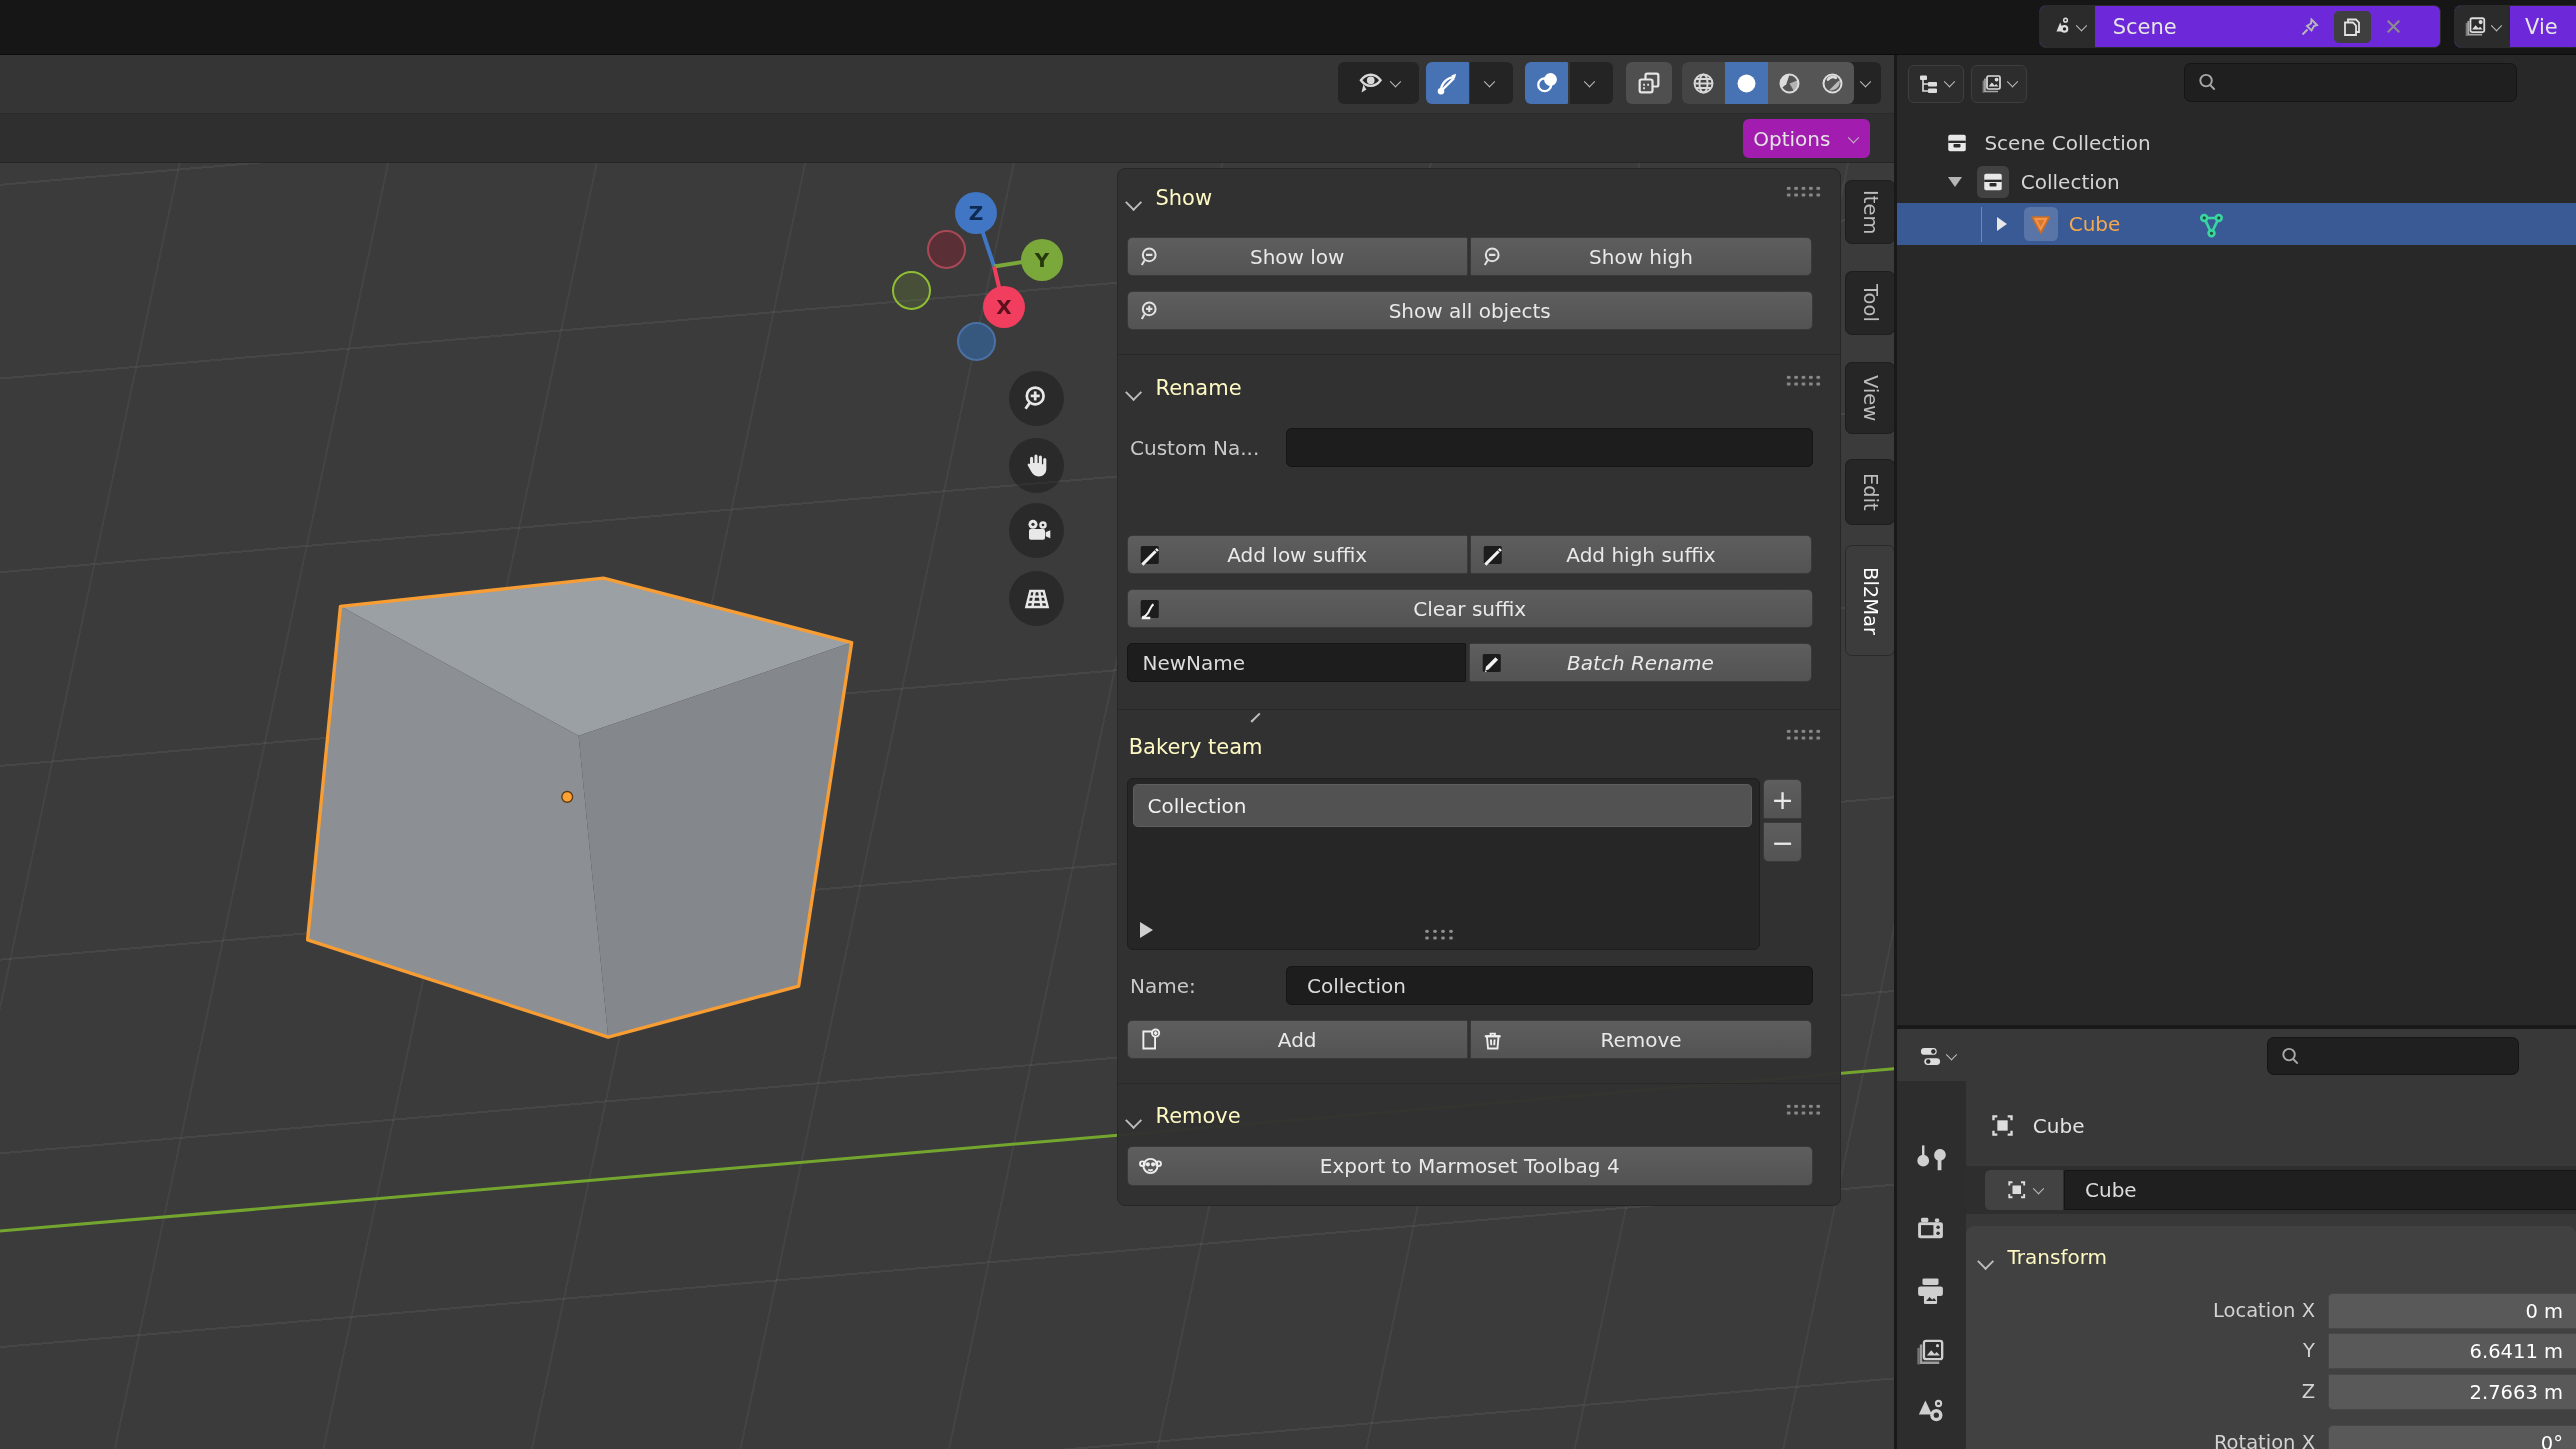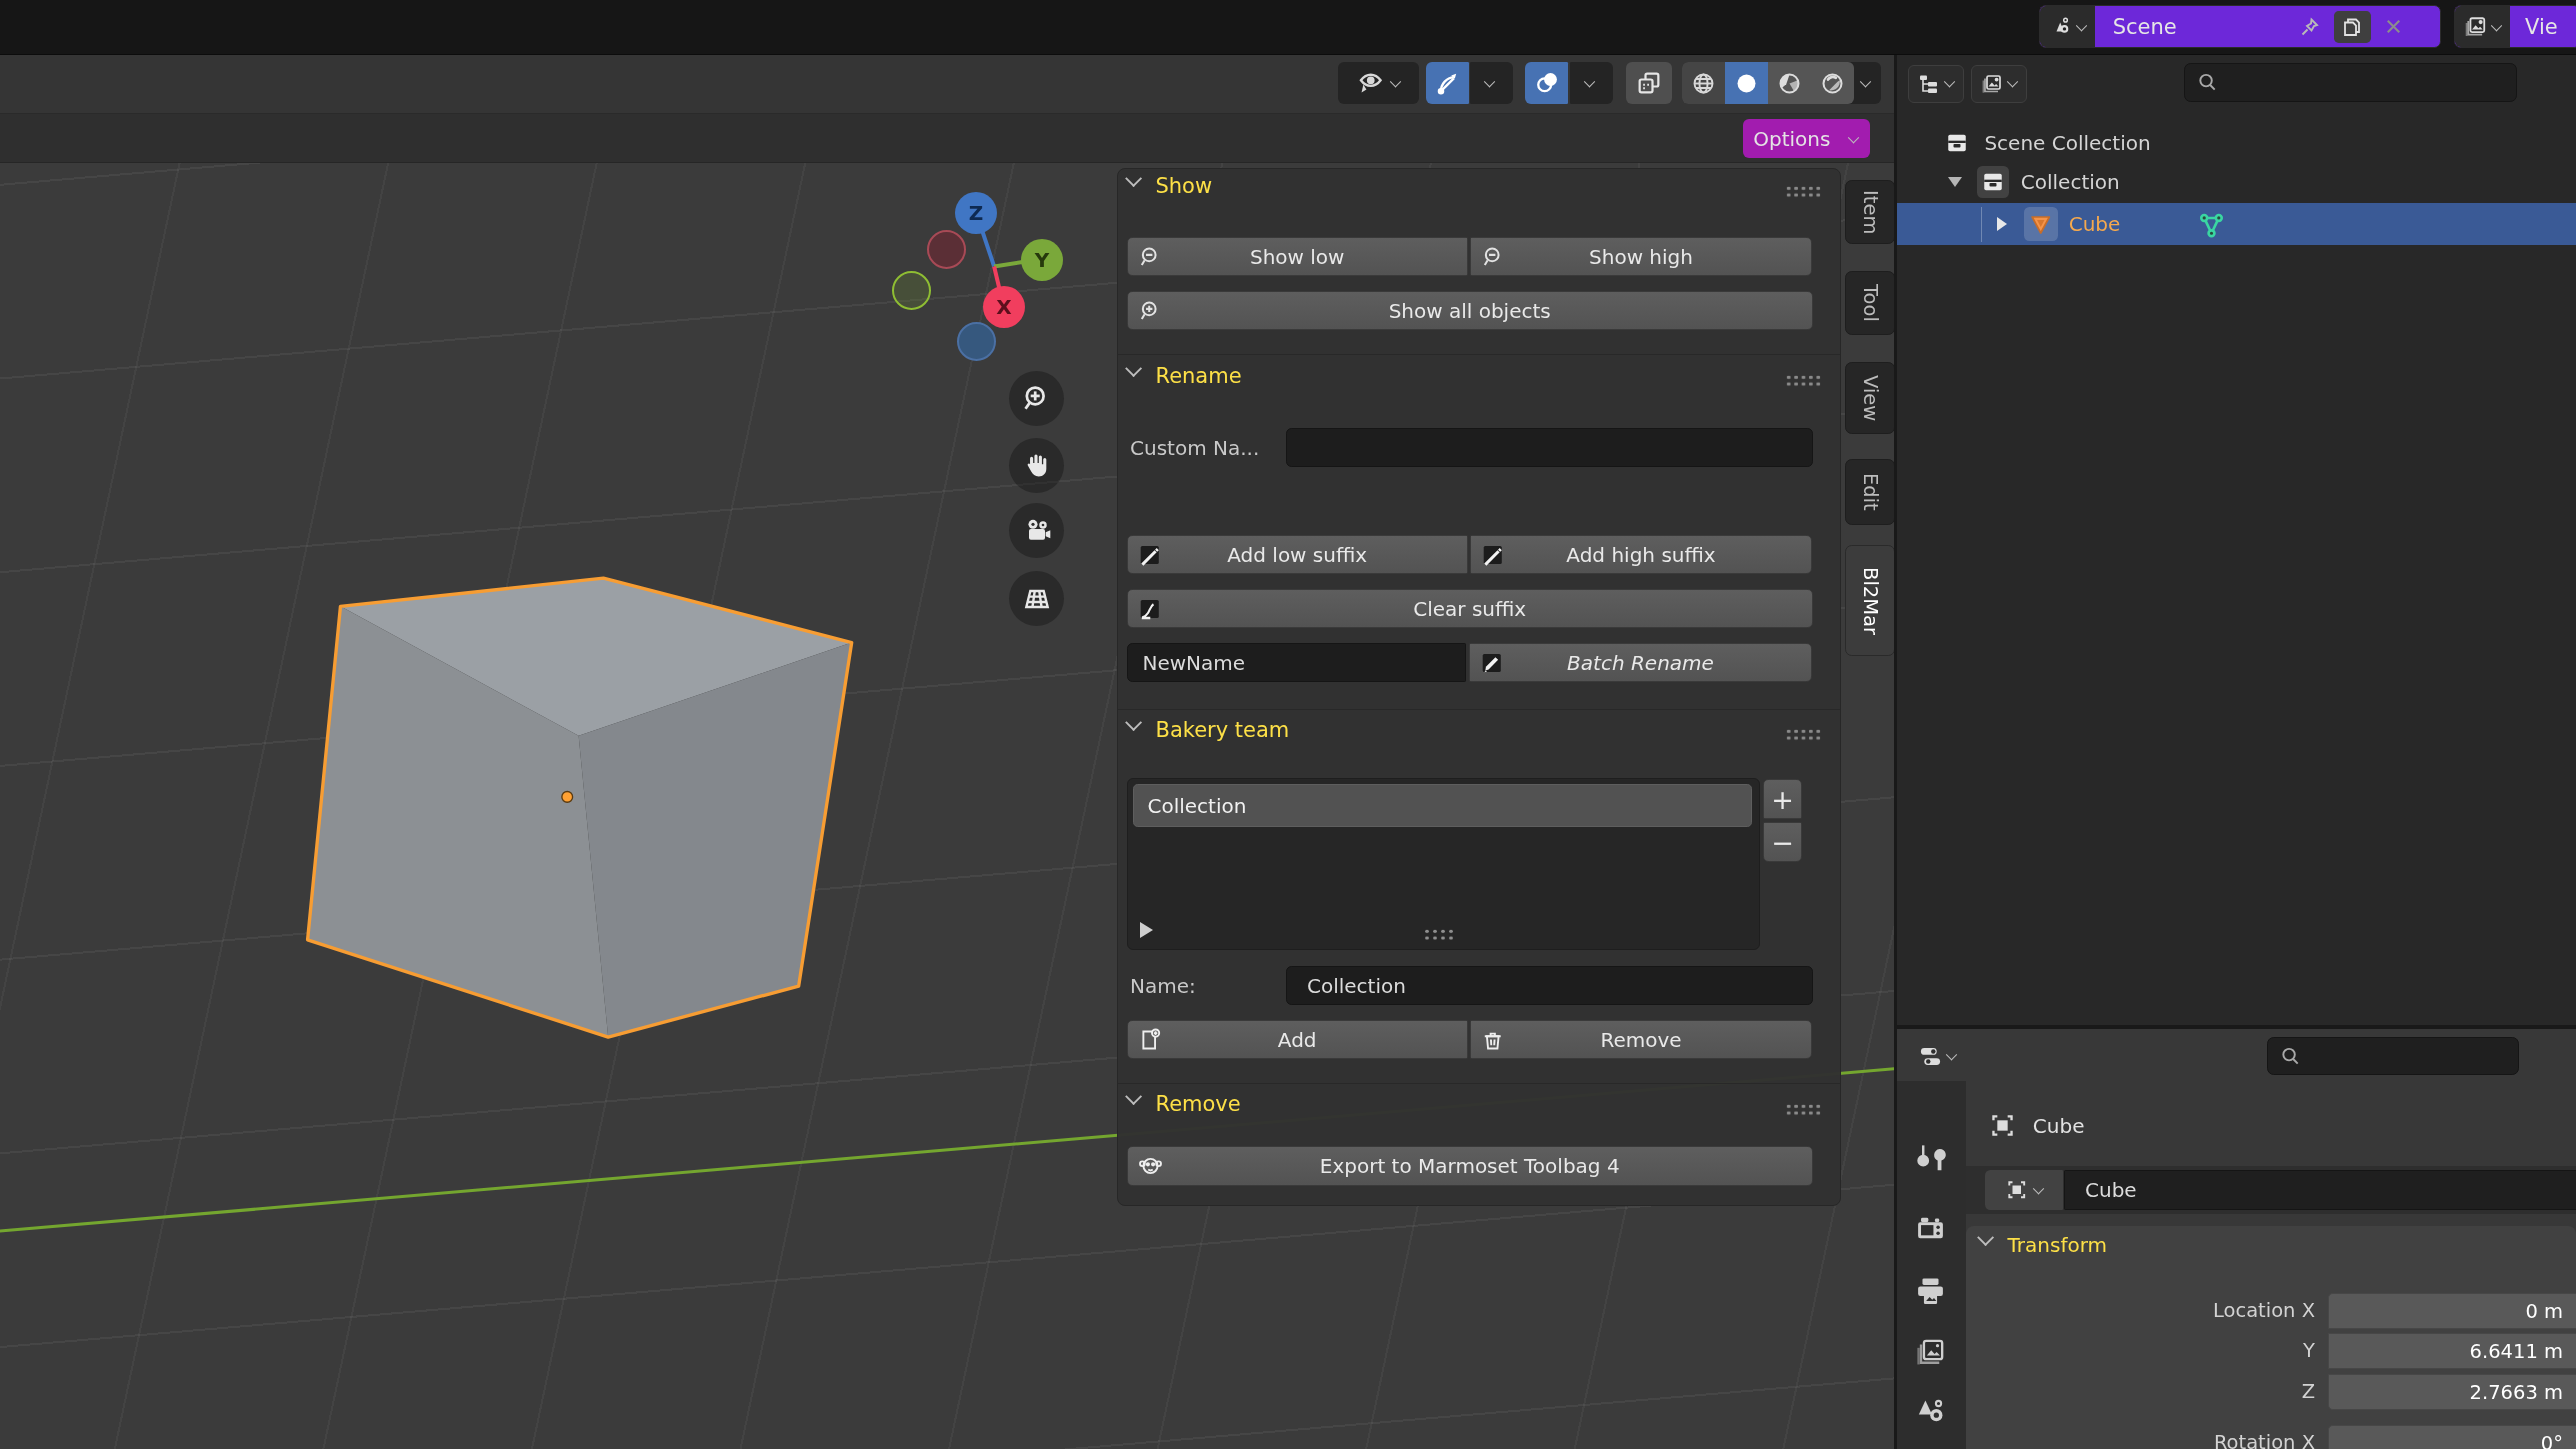--- a/index.html
+++ b/index.html
@@ -15,22 +15,22 @@
         background-size:7.4px 6.7px;opacity:.85;}
   .btn{position:absolute;height:39px;background:linear-gradient(#5e5e5e,#535353);
        border:0.7px solid #3a3a3a;border-radius:5.4px;display:flex;align-items:center;
        justify-content:center;font-size:20px;color:#e9e9e9;box-sizing:border-box;}
   .btn .bicon{position:absolute;left:9.4px;top:50%;transform:translateY(-50%);display:flex;}
   .btn.joinL{border-top-right-radius:1.3px;border-bottom-right-radius:1.3px;}
   .btn.joinR{border-top-left-radius:1.3px;border-bottom-left-radius:1.3px;}
   .dfield{position:absolute;height:39px;background:#1d1d1d;border:0.7px solid #151515;
           border-radius:5.4px;display:flex;align-items:center;font-size:20px;color:#dcdcdc;
           box-sizing:border-box;padding:0 14.8px;}
-  .sechead{position:absolute;display:flex;align-items:flex-start;gap:14.8px;height:36px;
-           font-size:21px;color:#fde047;}
+  .sechead{position:absolute;display:flex;align-items:flex-end;gap:14.8px;height:36px;
+           font-size:21px;color:#fef9c3;}
   .searchbox{position:absolute;background:#1f1f1f;border:0.7px solid #151515;border-radius:6.7px;
              display:flex;align-items:center;padding-left:10.7px;box-sizing:border-box;}
   .hdrbtn{position:absolute;display:flex;align-items:center;justify-content:center;gap:5.4px;
           background:#2d2d2d;border:0.7px solid #3e3e3e;border-radius:6px;box-sizing:border-box;}
   .ic{display:flex;align-items:center;justify-content:center;}
   svg{display:block;}
   
   #vp-canvas{position:absolute;left:0;top:54px;width:1894px;height:1395px;overflow:hidden;background:#3b3b3b;}
   .gridA,.gridB{position:absolute;left:-335px;top:-335px;right:-335px;bottom:-335px;}
   .gridA{background:repeating-linear-gradient(to bottom,rgba(255,255,255,0.055) 0 2px,transparent 2px 193px);
@@ -320,21 +320,21 @@
           <rect x="3.5" y="3.5" width="17" height="17" rx="1.5" fill="#1c1c1c"></rect>
           <path d="M6 19l3-1 9-9-2.5-2.5-9 9z" fill="#f2f2f2"></path>
           <path d="M5.2 20.8 6 19l1.8.8z" fill="#f2f2f2"></path>
         </svg>
         </span>
       <span>Batch Rename</span>
     </div>
 
     <div class="sep" style="top:540px;"></div>
 
-    <div class="sechead" style="left:10.7px;top:549px;">
+    <div class="sechead" style="left:10.7px;top:549px;flex-direction:column;">
       <span class="chev"></span>
       <span>Bakery team</span>
     </div>
     <div class="grip abs" style="left:667px;top:559px;"></div>
 
     <div class="abs" style="left:8.7px;top:609px;width:631px;height:170px;background:#262626;border:0.7px solid #1e1e1e;border-radius:6px;">
       <div class="abs" style="left:5.4px;top:5.4px;width:619px;height:43px;background:#525252;border:0.7px solid #5e5e5e;border-radius:4.7px;display:flex;align-items:center;padding-left:13.4px;box-sizing:border-box;font-size:20px;color:#f1f1f1;">
         <span>Collection</span>
       </div>
       <div class="abs" style="left:12px;bottom:10.7px;width:0;height:0;border-left:13.4px solid #cfcfcf;border-top:8.7px solid transparent;border-bottom:8.7px solid transparent;"></div>

